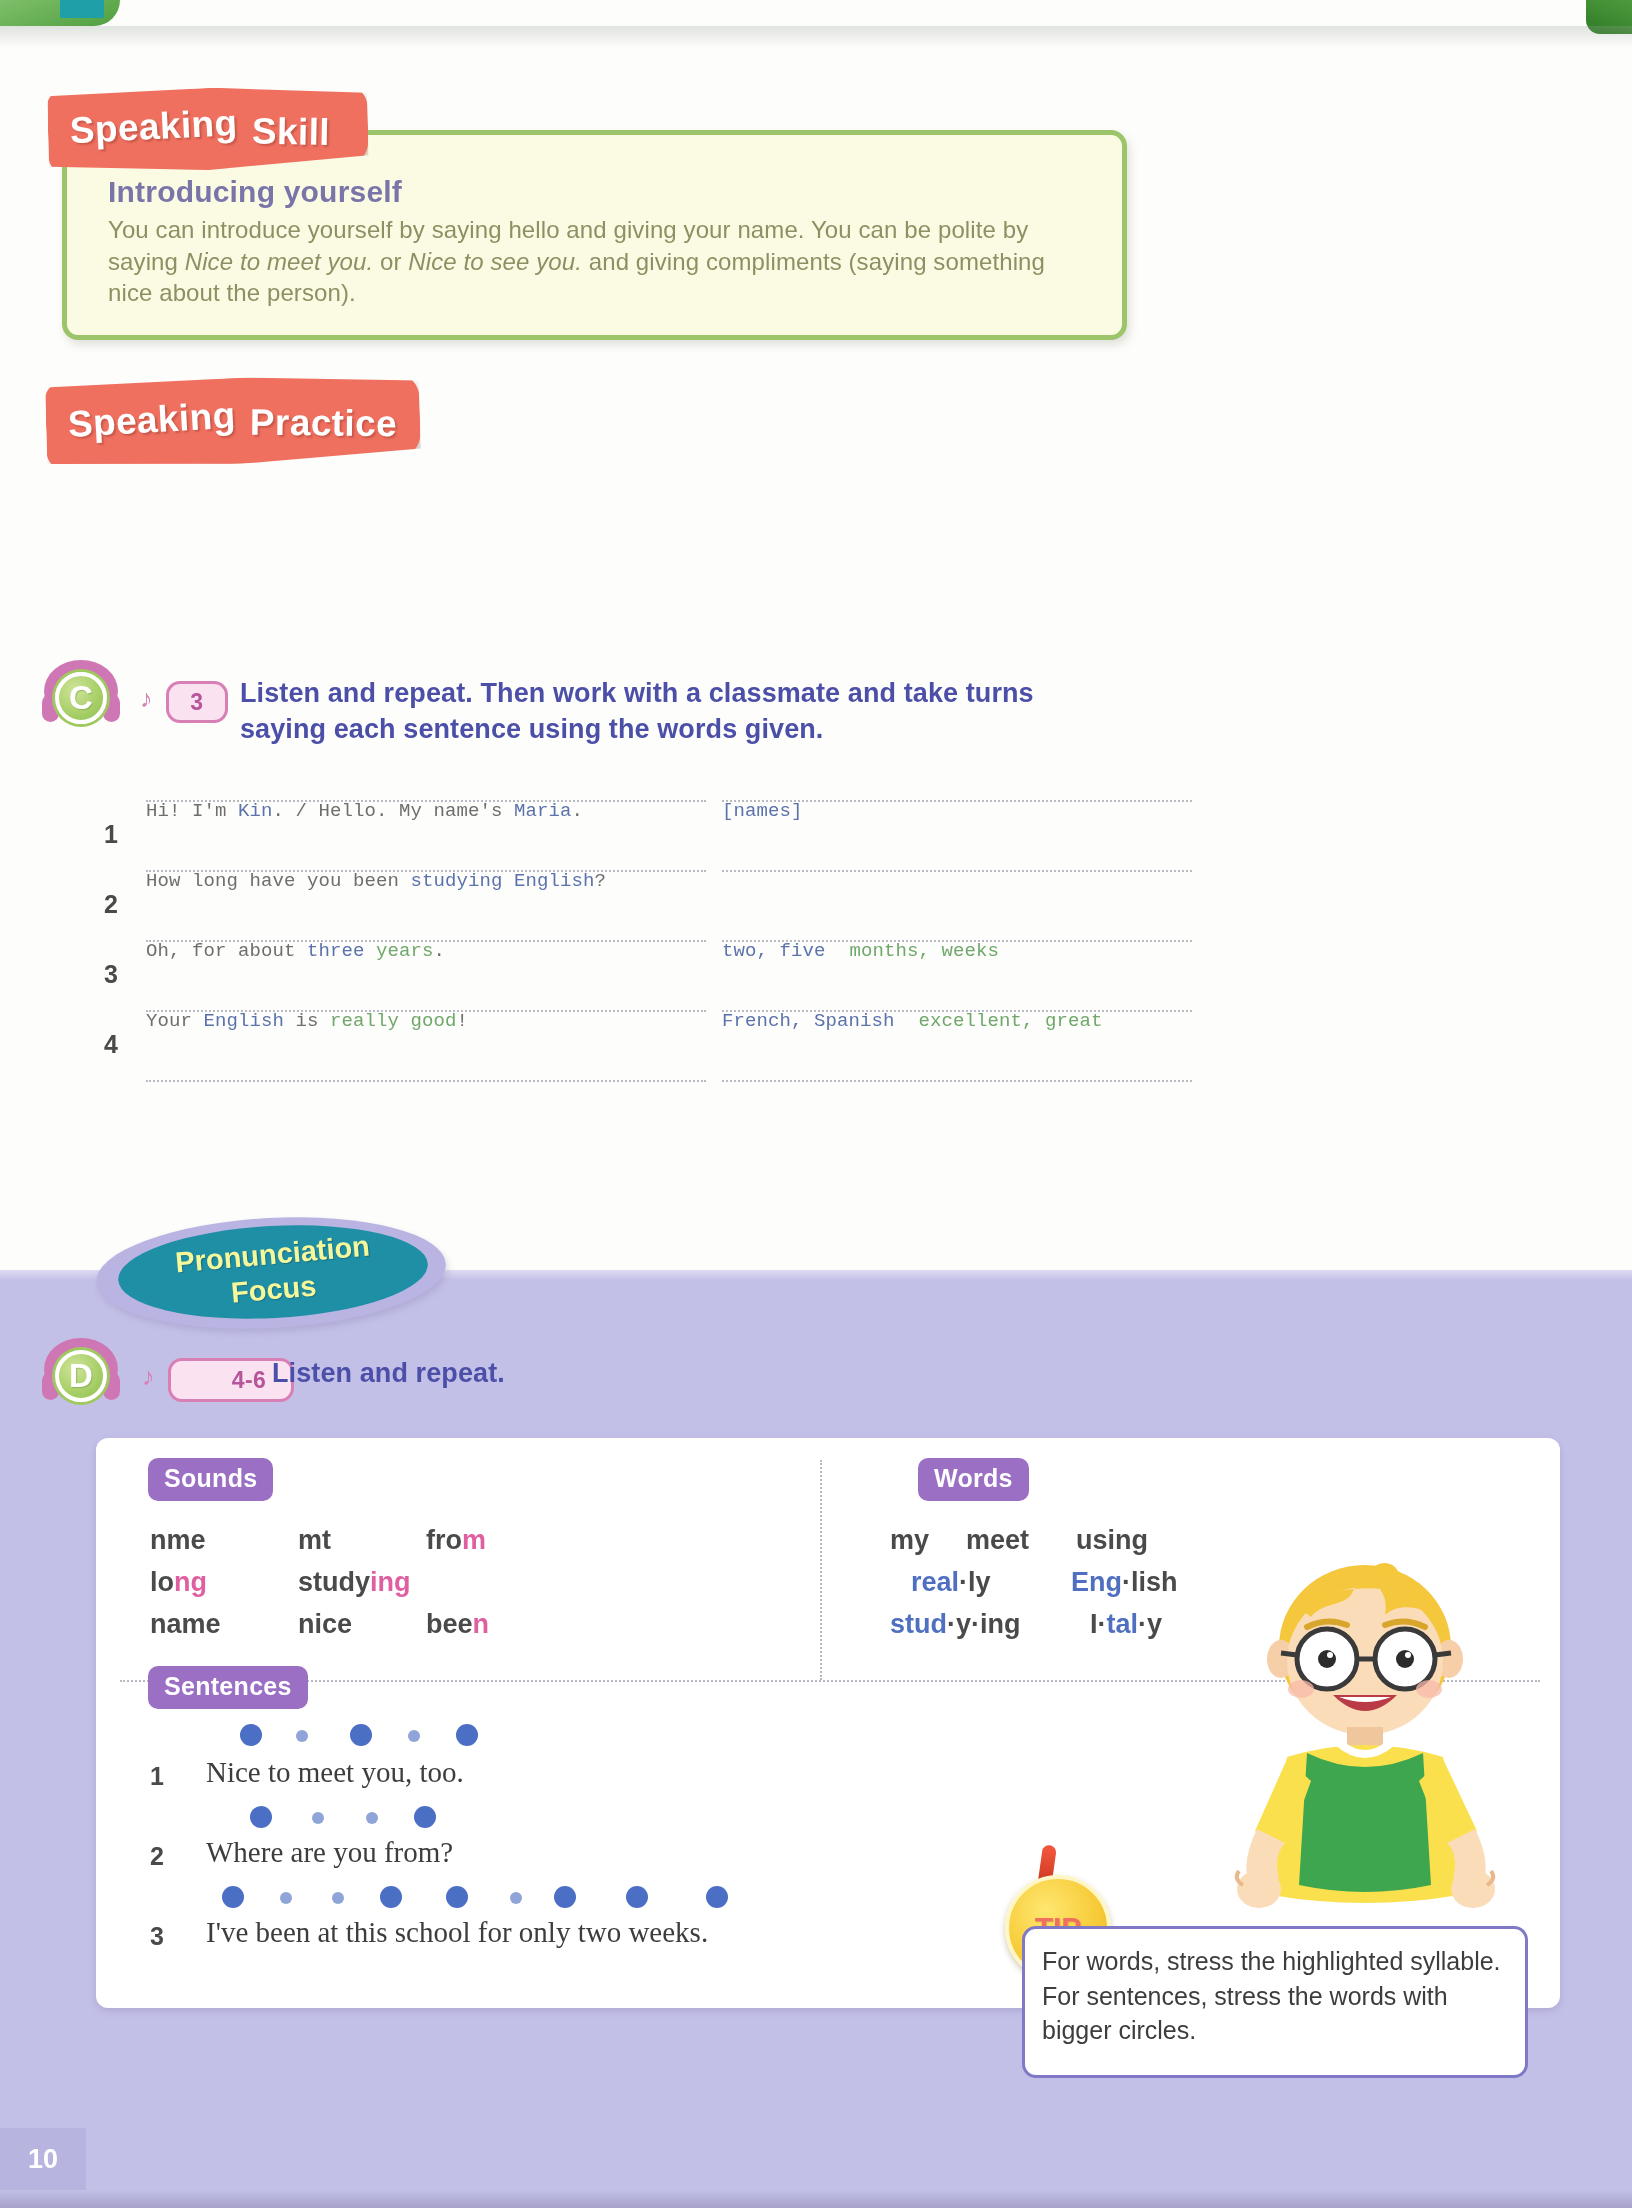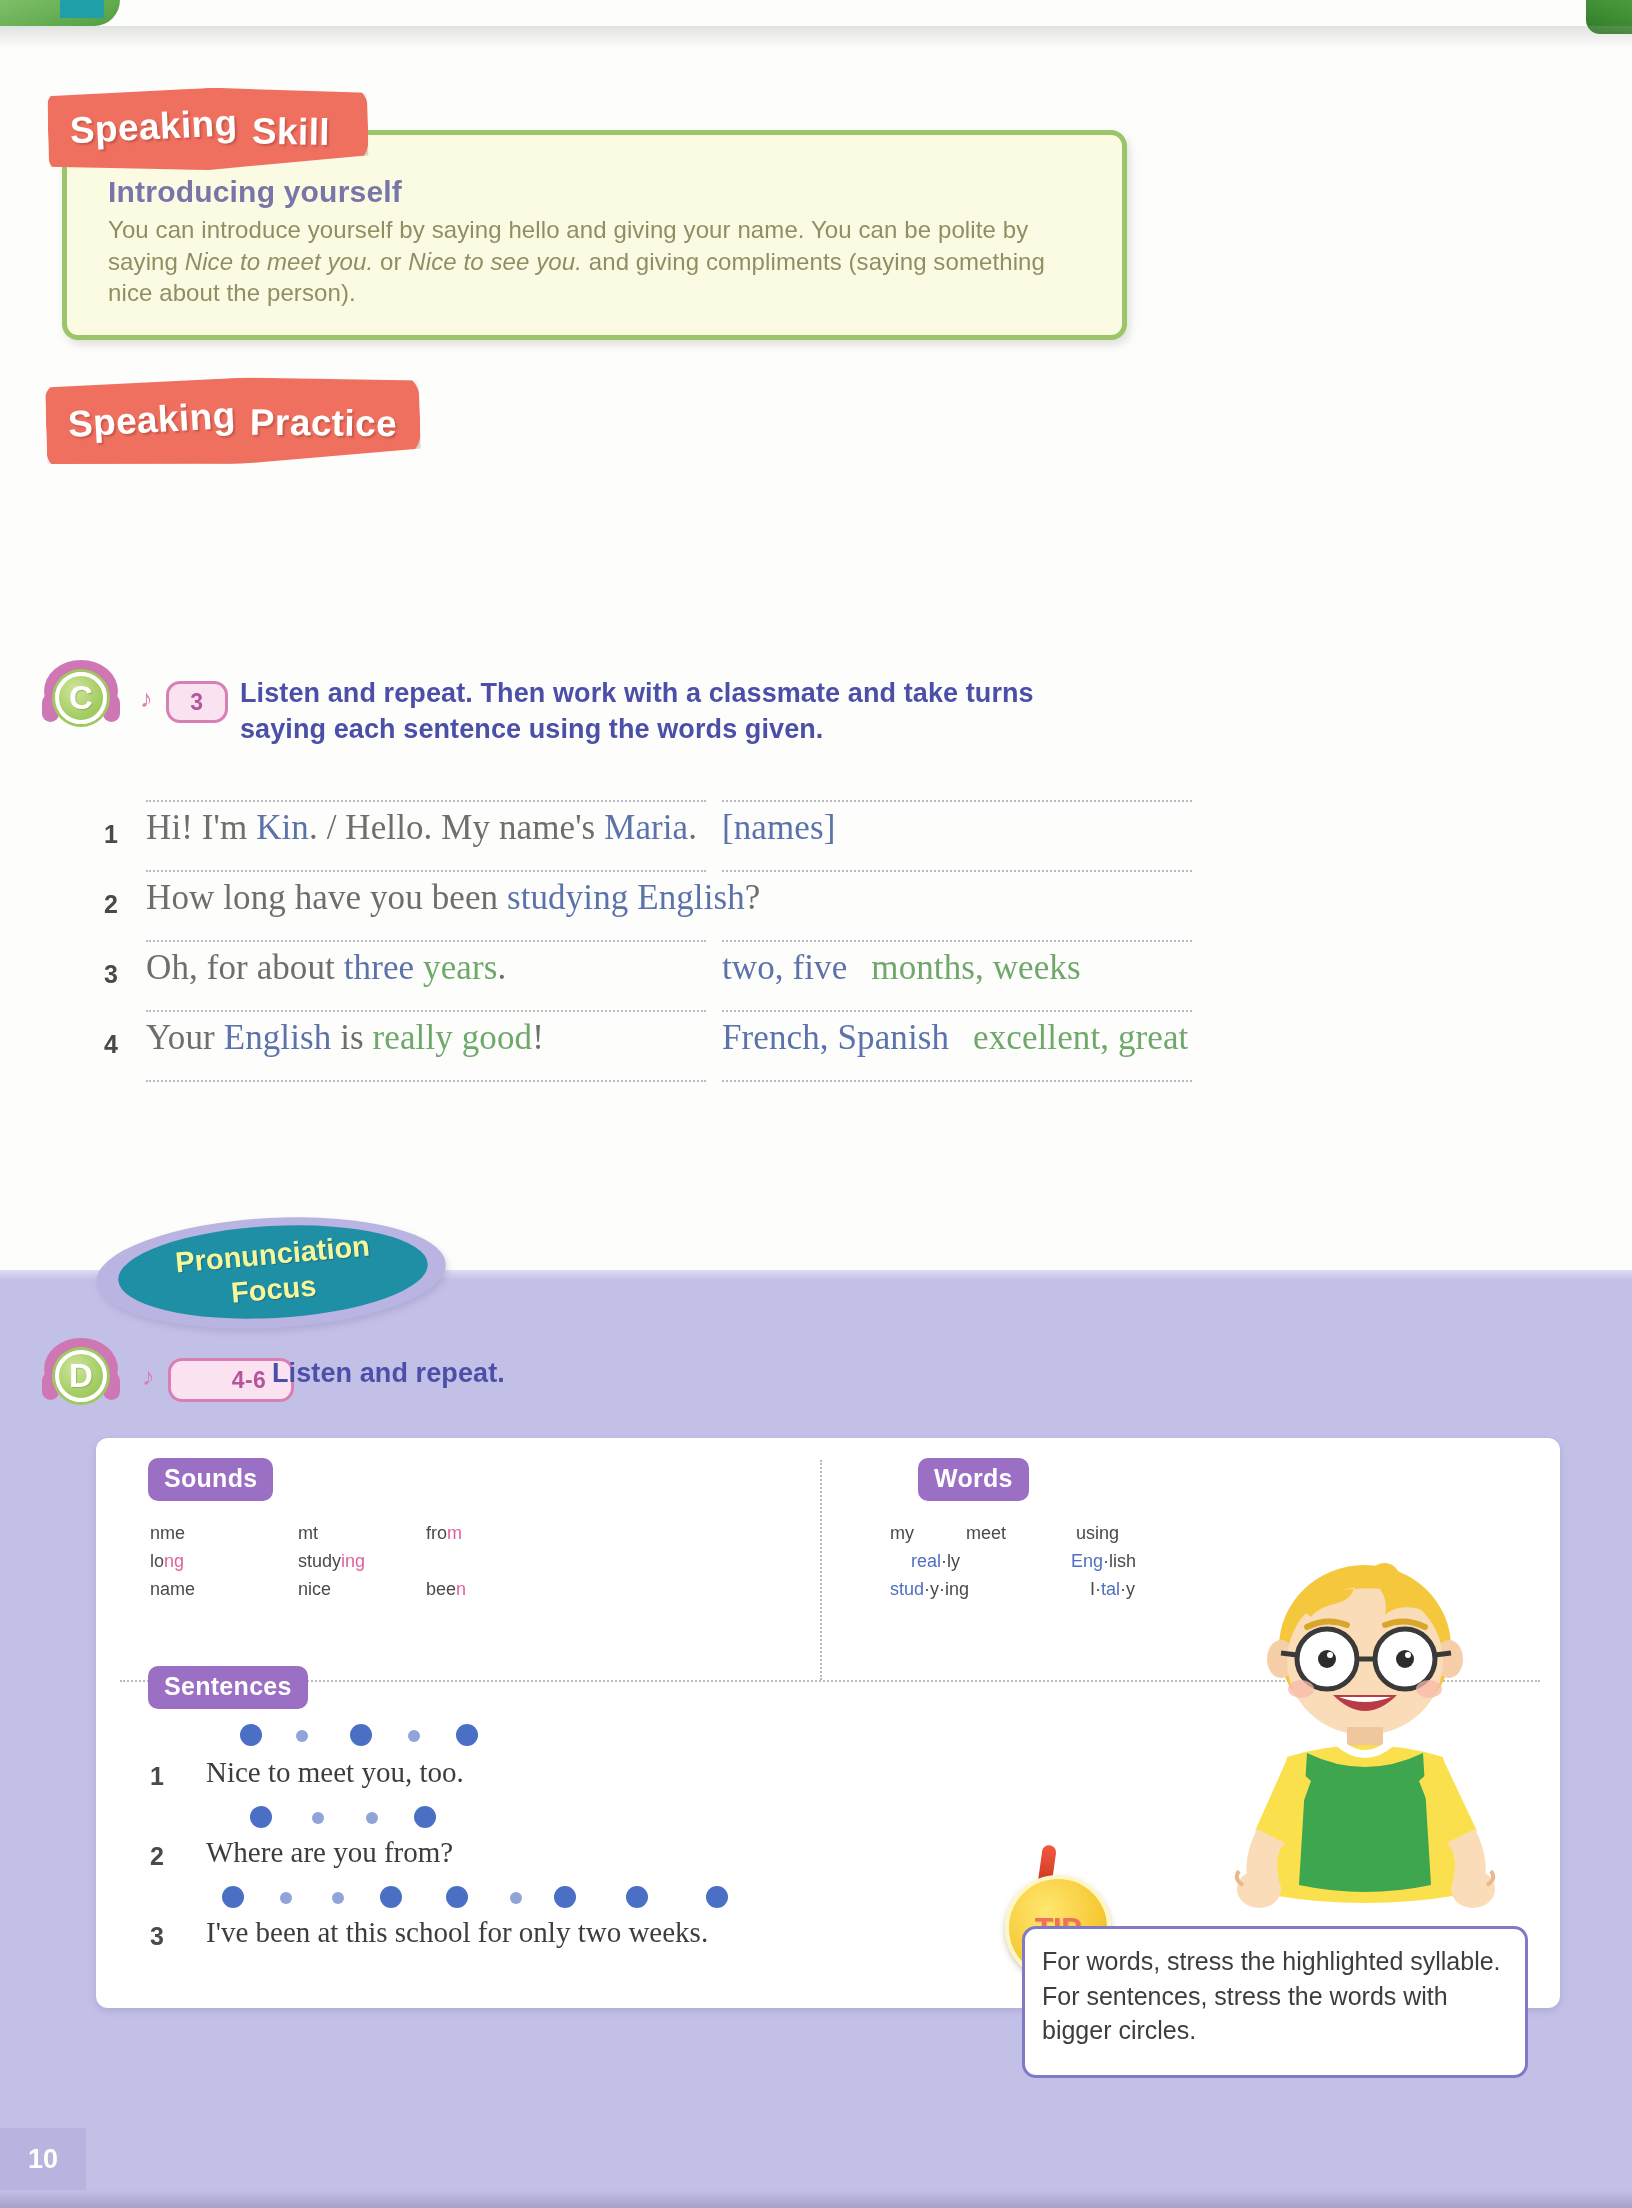--- a/index.html
+++ b/index.html
@@ -136,23 +136,23 @@
   #practice-table{
     position:absolute;left:98px;top:800px;width:1012px;
   }
   .prow{position:relative;height:70px;}
   .prow .num{
     position:absolute;left:0;top:20px;width:26px;text-align:center;
     font-size:25px;font-weight:bold;color:#4a4a4a;
     font-family:"Liberation Sans",sans-serif;
   }
   .cellA,.cellB{
-    position:absolute;top:8px;
-    font-family:Liberation Serif, serif;
-    font-size:35px;color:#6e6e6e;
+    position:absolute;top:0;
+    font-family:Liberation Mono, monospace;
+    font-size:19px;color:#6e6e6e;
     letter-spacing:.1px;white-space:nowrap;
   }
   .cellA{left:48px;width:560px;}
   .cellB{left:624px;width:470px;color:#5b72ab;}
   .dotted{
     position:absolute;left:48px;width:560px;height:0;
     border-top:2px dotted #b9b9c4;
   }
   .dottedB{
     position:absolute;left:624px;width:470px;height:0;
@@ -197,22 +197,22 @@
     background:#ffffff;border-radius:12px;
     box-shadow:0 3px 7px rgba(110,105,150,.25);
   }
   .pill{
     position:absolute;background:#9b6fc4;color:#fff;
     font-weight:bold;font-size:25px;
     border-radius:10px;padding:6px 16px 8px 16px;
     letter-spacing:.3px;
   }
   .wordgrid{
-    position:absolute;font-size:18px;color:#4a4a4a;
-    font-family:"Liberation Sans",sans-serif;line-height:1.55;
+    position:absolute;font-size:27px;color:#4a4a4a;
+    font-family:"Liberation Sans",sans-serif;line-height:1.55;font-weight:bold;
   }
   .wordgrid .c{display:inline-block;}
   .pink{color:#e05fa0;}
   .blue{color:#4f6fc0;}
   .vdiv{
     position:absolute;left:820px;top:1460px;height:220px;width:0;
     border-left:2px dotted #b9b9c4;
   }
   .hdiv{
     position:absolute;left:120px;top:1680px;width:1420px;height:0;

